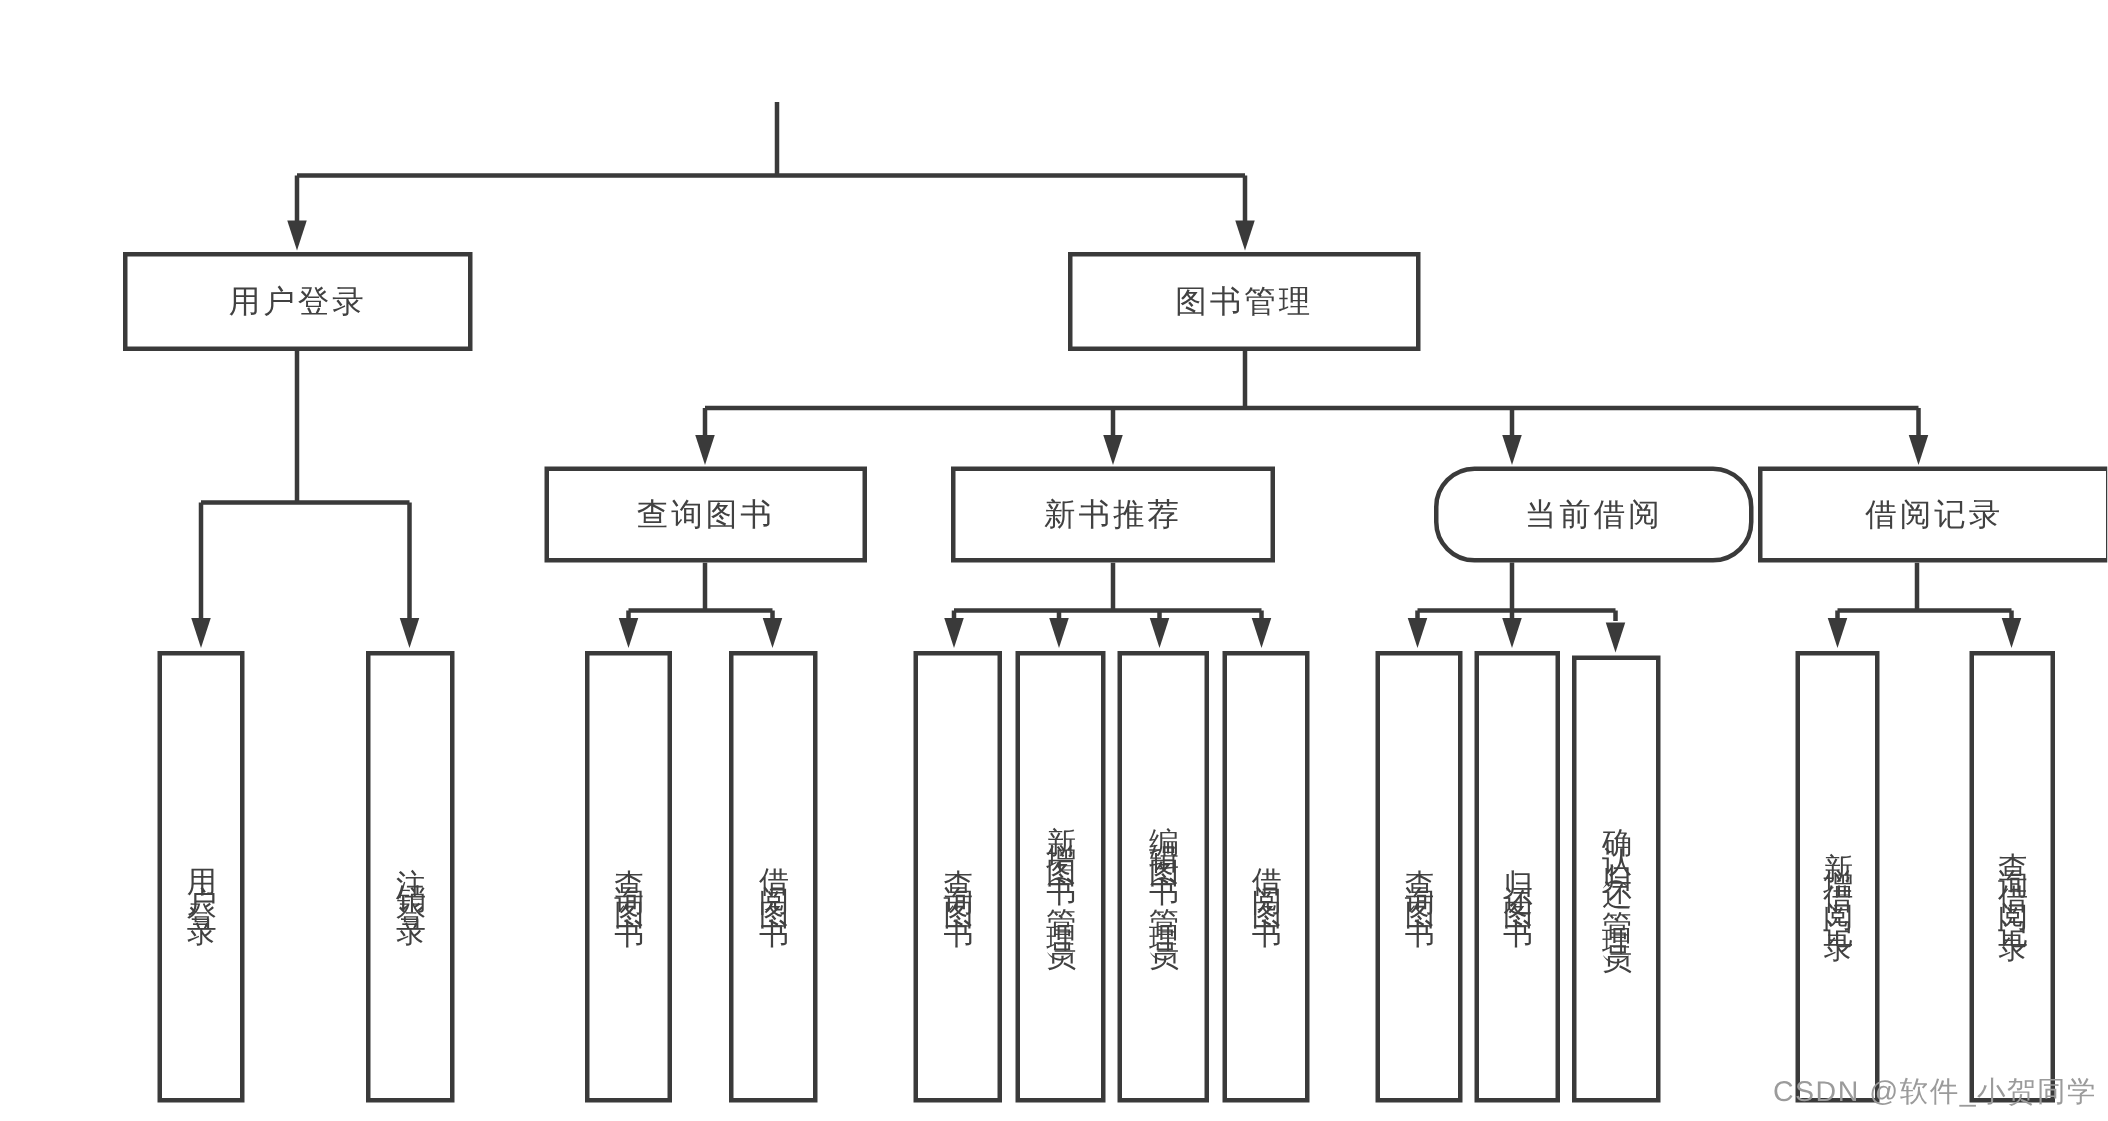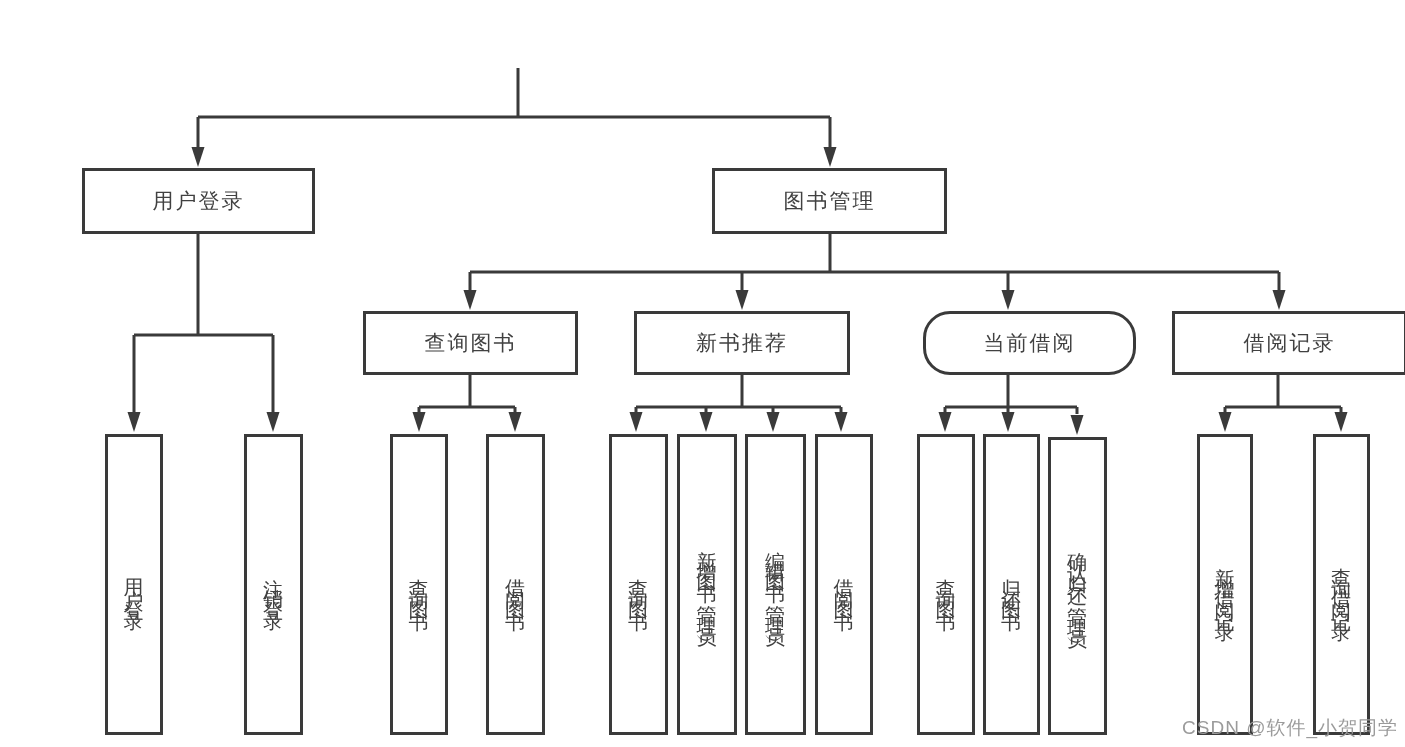--- a/index.html
+++ b/index.html
@@ -99,21 +99,21 @@
   <div class="box h" style="left:712px; top:168px; width:235px; height:66px;">
     <span>图书管理</span>
   </div>
 
   <div class="box h" style="left:363px; top:311px; width:215px; height:64px;">
     <span>查询图书</span>
   </div>
   <div class="box h" style="left:634px; top:311px; width:216px; height:64px;">
     <span>新书推荐</span>
   </div>
-  <div class="box h" style="left:923px; top:311px; width:213px; height:64px;border-radius:27px;">
+  <div class="box h" style="left:956px; top:311px; width:213px; height:64px;border-radius:27px;">
     <span>当前借阅</span>
   </div>
   <div class="box h" style="left:1172px; top:311px; width:235px; height:64px;">
     <span>借阅记录</span>
   </div>
 
   <div class="box v" style="left:105px; top:434px; width:58px; height:301px;">
     <span class="vtxt">用户登录</span>
   </div>
   <div class="box v" style="left:244px; top:434px; width:59px; height:301px;">

